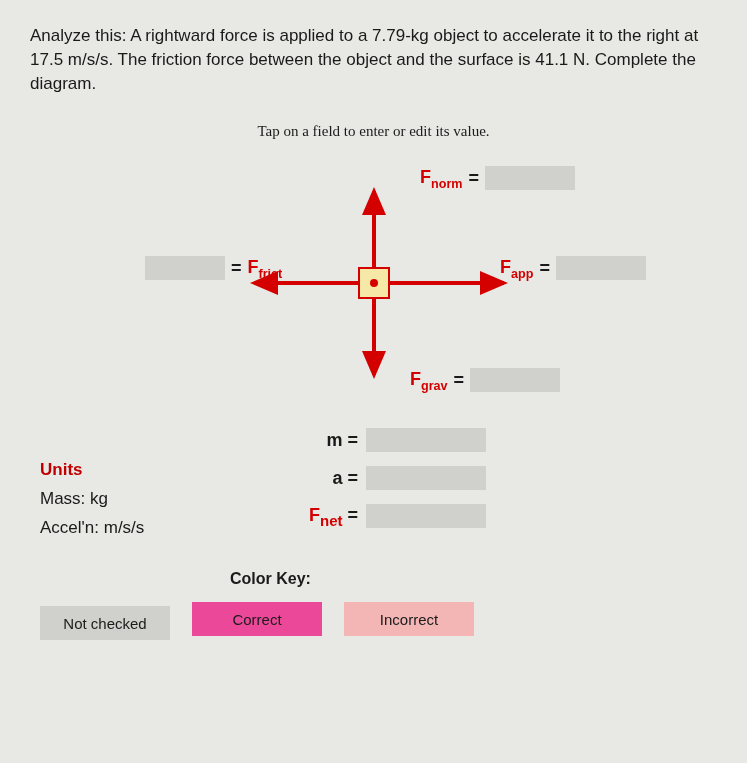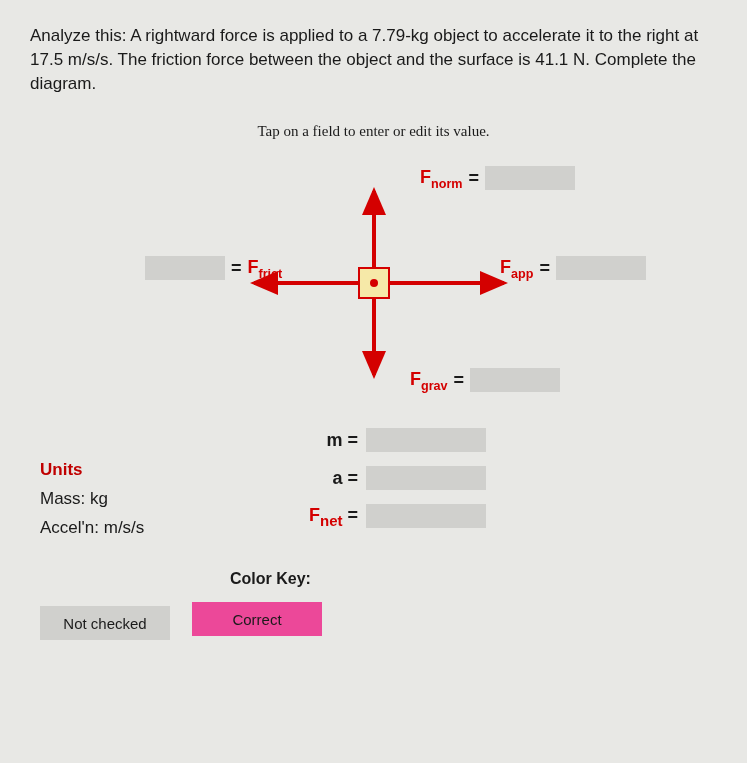--- a/index.html
+++ b/index.html
@@ -176,14 +176,15 @@
       <span class="input-box"></span>
     </div>
   </div>
 </div>
 
 <div class="color-key-area">
   <div class="ck-title">Color Key:</div>
   <div class="key-row">
     <div class="swatch sw-notchecked">Not checked</div>
     <div class="swatch sw-correct">Correct</div>
+    <div class="swatch sw-incorrect">Incorrect</div>
   </div>
 </div>
 
 </body></html>

